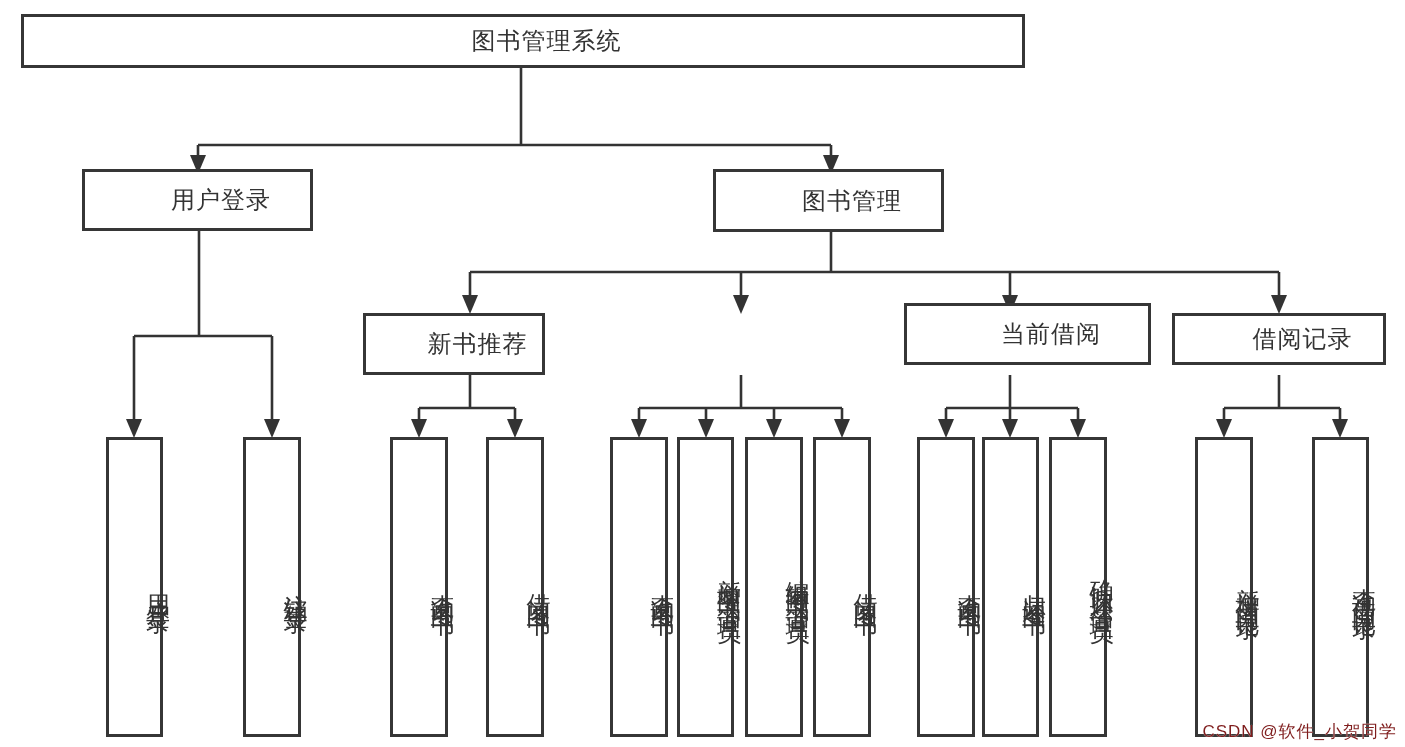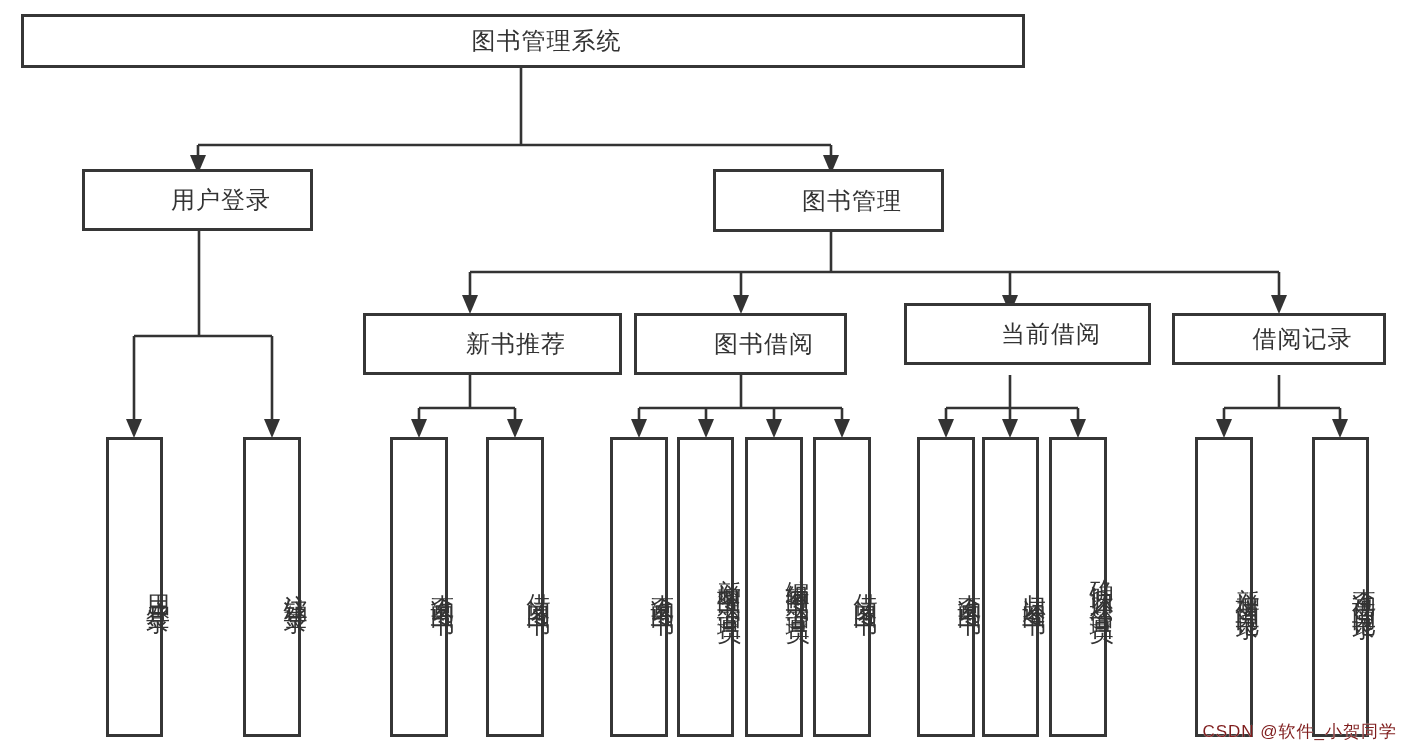--- a/index.html
+++ b/index.html
@@ -102,25 +102,22 @@
     <span class="lbl">图书管理系统</span>
   </div>
 
   <div class="node" style="left:82px; top:169px; width:231px; height:62px;">
     <span class="lbl">用户登录</span>
   </div>
   <div class="node" style="left:713px; top:169px; width:231px; height:63px;">
     <span class="lbl">图书管理</span>
   </div>
 
-  <div class="node" style="left:363px; top:313px; width:259px; height:62px;">
+  <div class="node" style="left:363px; top:313px; width:182px; height:62px;">
     <span class="lbl">新书推荐</span>
-  </div>
-  <div class="node" style="left:634px; top:313px; width:213px; height:62px;">
-    <span class="lbl">图书借阅</span>
   </div>
   <div class="node" style="left:904px; top:303px; width:247px; height:62px;">
     <span class="lbl">当前借阅</span>
   </div>
   <div class="node" style="left:1172px; top:313px; width:214px; height:52px;">
     <span class="lbl">借阅记录</span>
   </div>
 
   <div class="node vnode" style="left:106px; top:437px; width:57px; height:300px;">
     <span class="lbl">用户登录</span>

